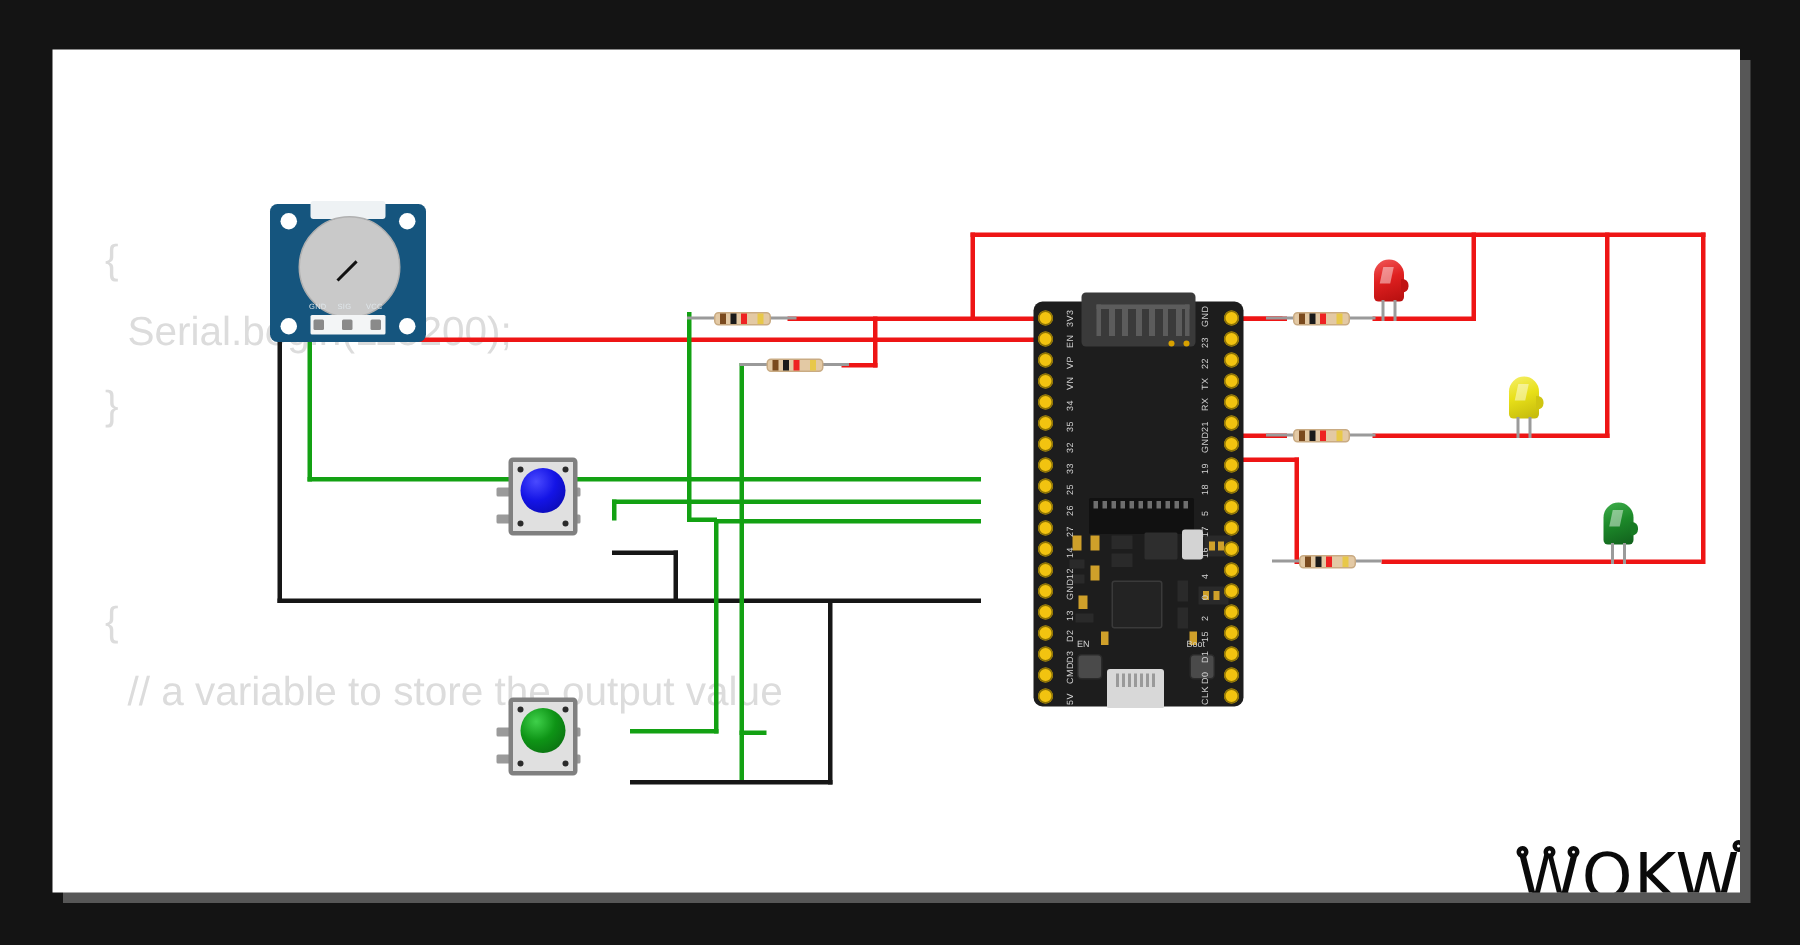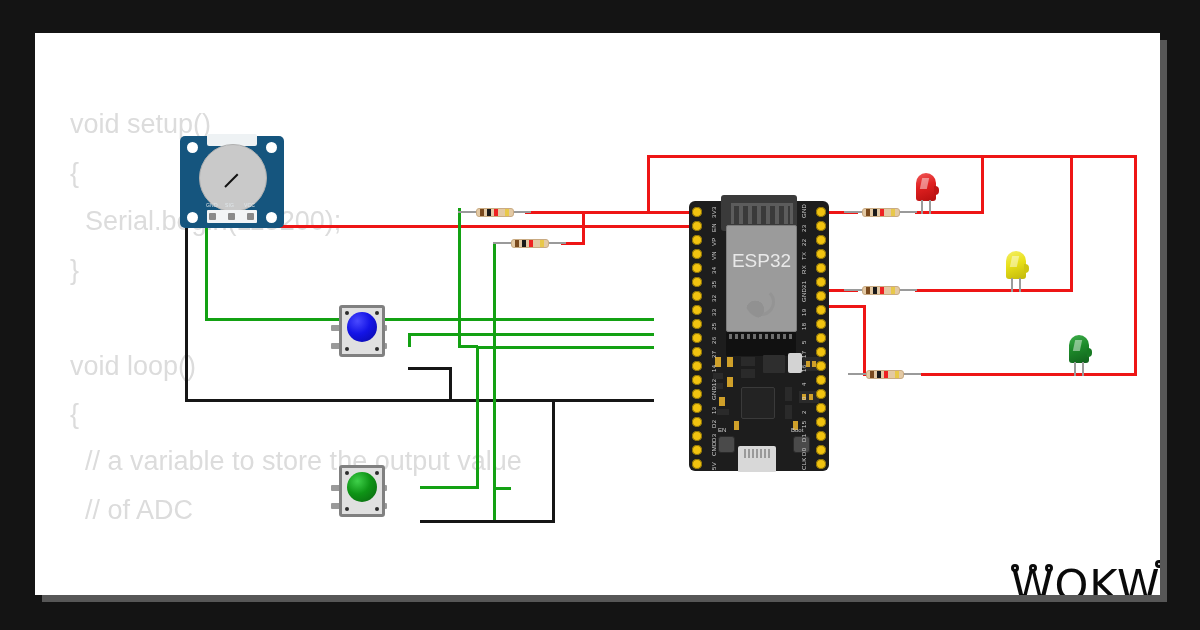--- a/index.html
+++ b/index.html
@@ -96,28 +96,25 @@
 </style>
 </head>
 <body>
 
 <div id="stage">
 
   <div id="shadow"></div>
 
   <div id="canvas">
 
-    <div class="code" style="left:35px;  top:76px;">void setup()</div>
     <div class="code" style="left:35px;  top:125px;">{</div>
     <div class="code" style="left:35px;  top:173px;">  Serial.begin(115200);</div>
     <div class="code" style="left:35px;  top:222px;">}</div>
-    <div class="code" style="left:35px;  top:318px;">void loop()</div>
     <div class="code" style="left:35px;  top:366px;">{</div>
     <div class="code" style="left:35px;  top:413px;">  // a variable to store the output value</div>
-    <div class="code" style="left:35px;  top:462px;">  // of ADC</div>
 
     <div class="w wblk" style="left:150px;top:162px;width:3px;height:207px;"></div>
     <div class="w wblk" style="left:150px;top:366px;width:469px;height:3px;"></div>
 
     <div class="w wgrn" style="left:170px;top:162px;width:3px;height:126px;"></div>
     <div class="w wgrn" style="left:170px;top:285px;width:449px;height:3px;"></div>
 
     <div class="w wred" style="left:193px;top:162px;width:3px;height:33px;"></div>
     <div class="w wred" style="left:193px;top:192px;width:545px;height:3px;"></div>
     <div class="w wred" style="left:735px;top:178px;width:3px;height:17px;"></div>
@@ -286,24 +283,20 @@
       </div>
       <div class="cap" style="background:radial-gradient(circle at 35% 30%,#3fd04a 0%,#0e9416 45%,#0a6210 100%);"></div>
     </div>
 
     <div id="esp">
       <div class="shield"></div>
       <div class="antenna"></div>
       <div class="antdot" style="left:90px;"></div>
       <div class="antdot" style="left:100px;"></div>
 
-      <div class="can">
-        <div class="canlbl">ESP32</div>
-        <div class="wifi"></div>
-      </div>
 
       <div class="chipstrip">
         <i style="left:3px;"></i>
           <i style="left:9px;"></i>
           <i style="left:15px;"></i>
           <i style="left:21px;"></i>
         <i style="left:27px;"></i>
           <i style="left:33px;"></i>
           <i style="left:39px;"></i>
           <i style="left:45px;"></i>

